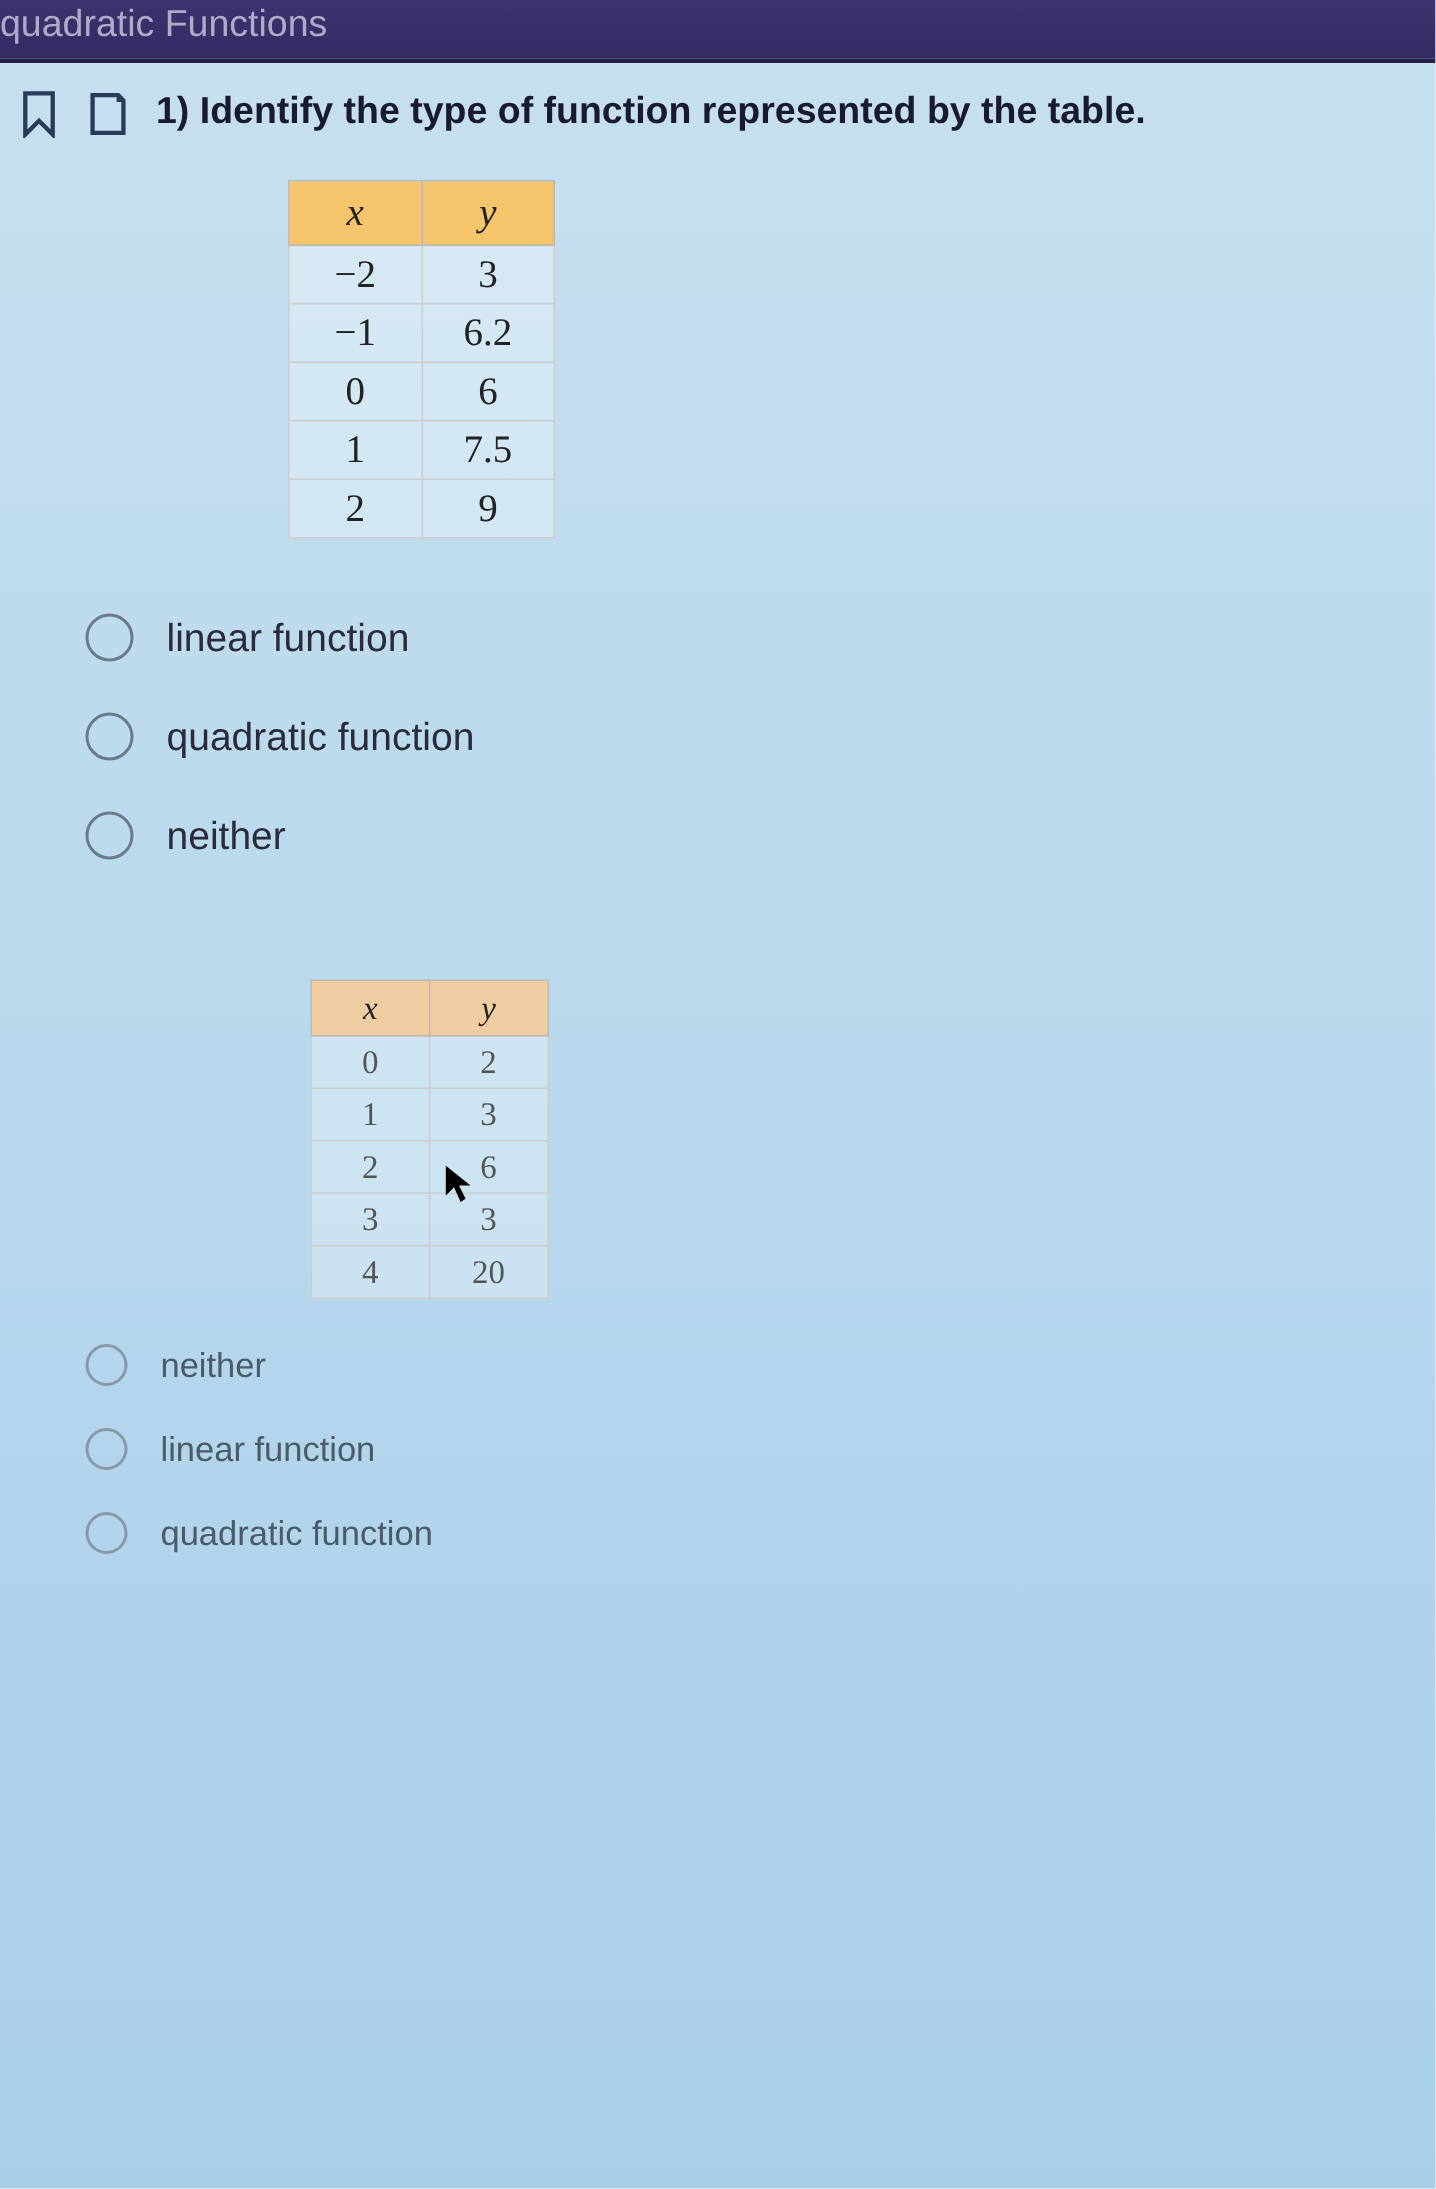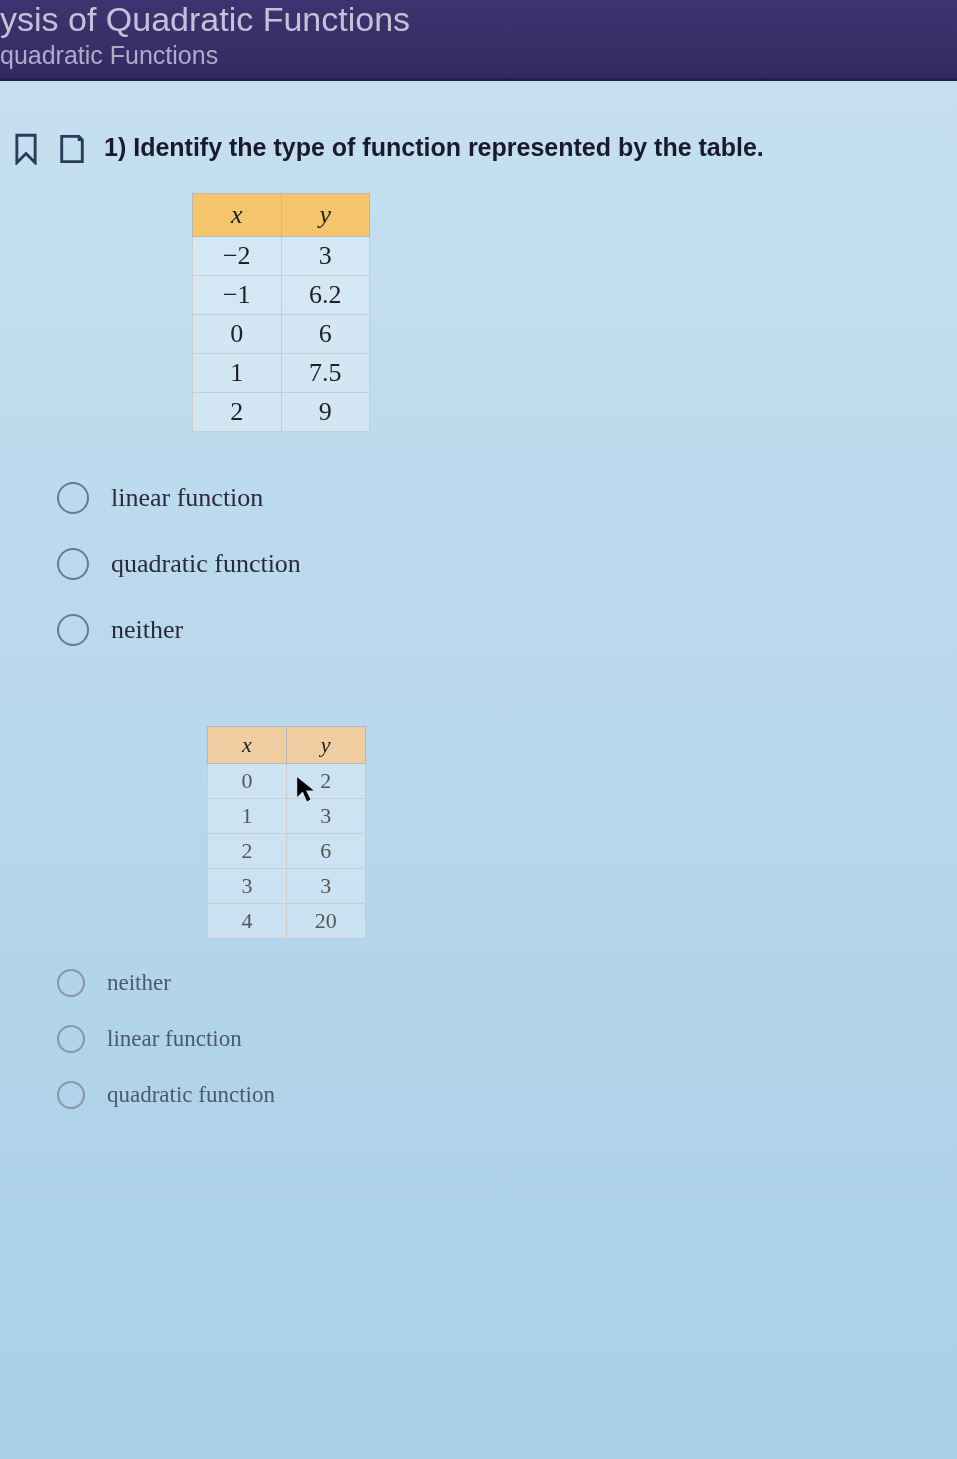--- a/index.html
+++ b/index.html
@@ -21,21 +21,21 @@
       font-weight: 500;
       color: #c5c2d8;
       padding: 0 0 0 0;
     }
     .header-subtitle {
       font-size: 25px;
       color: #b0abc9;
       padding: 2px 0 0 0;
     }
     .content {
-      padding: 52px 18px 0 12px;
+      padding: 18px 18px 0 12px;
     }
     .question-block {
       margin-bottom: 80px;
     }
     .question-row {
       display: flex;
       align-items: flex-start;
       gap: 18px;
       margin-bottom: 28px;
     }
@@ -91,37 +91,35 @@
       height: 32px;
       border: 2.5px solid #6a7a8a;
       border-radius: 50%;
       flex-shrink: 0;
       background: transparent;
     }
     .q2 .radio { width: 28px; height: 28px; border-width: 2px; border-color: #8898a8;}
     .option-label {
       font-size: 26px;
       color: #2a2a3a;
-      font-family: Liberation Serif, serif;
     }
     .q2 .option-label { font-size: 23px; color: #4a5a6a;}
     .cursor-arrow {
       position: absolute;
       left: 295px;
       top: 775px;
       width: 22px;
       height: 28px;
       pointer-events: none;
     }
   </style>
 </head>
 <body>
 
 <div class="header">
-  <div class="header-title">ysis of Quadratic Functions</div>
   <div class="header-subtitle">quadratic Functions</div>
 </div>
 
 <div class="content">
 
   <div class="question-block q1">
     <div class="question-row">
       <span class="icon-bookmark">
         <svg viewBox="0 0 24 28">
             <path d="M4 2 L20 2 L20 26 L12 18 L4 26 Z" fill="none" stroke="#2a3a5a" stroke-width="2.5"></path>

